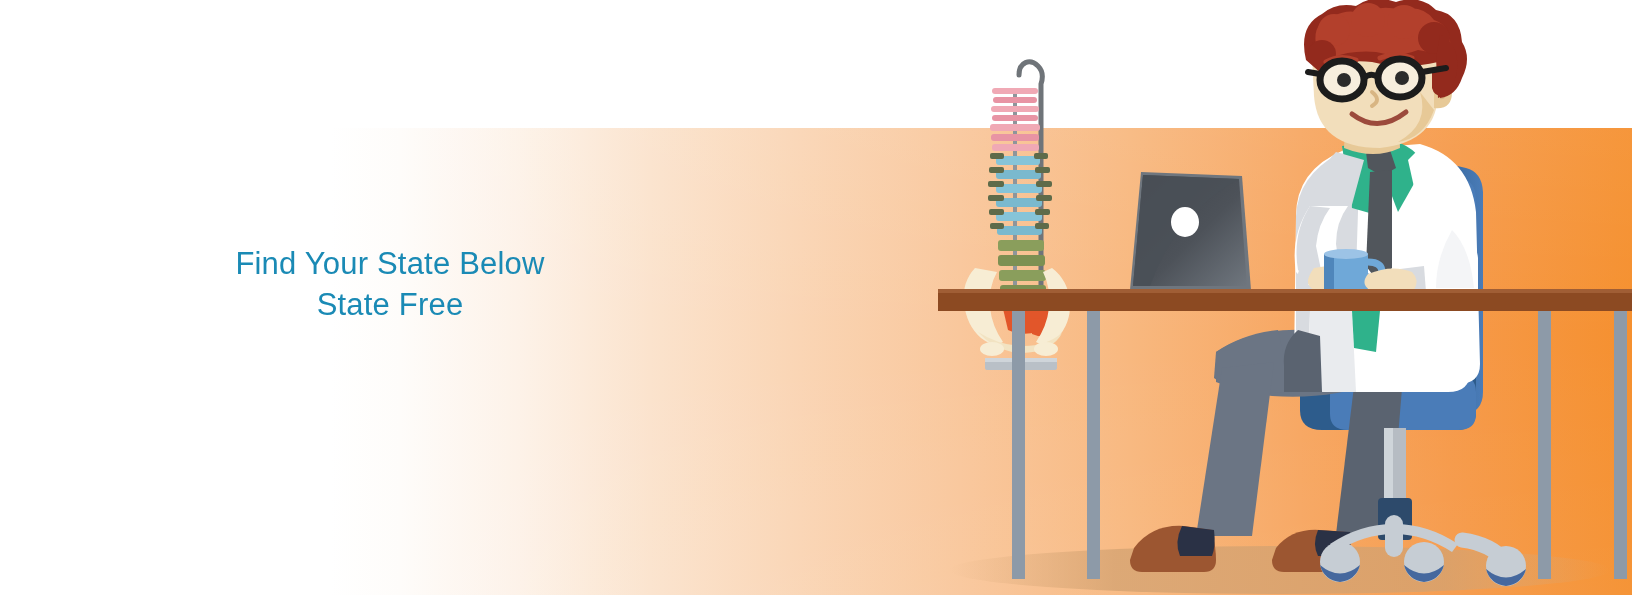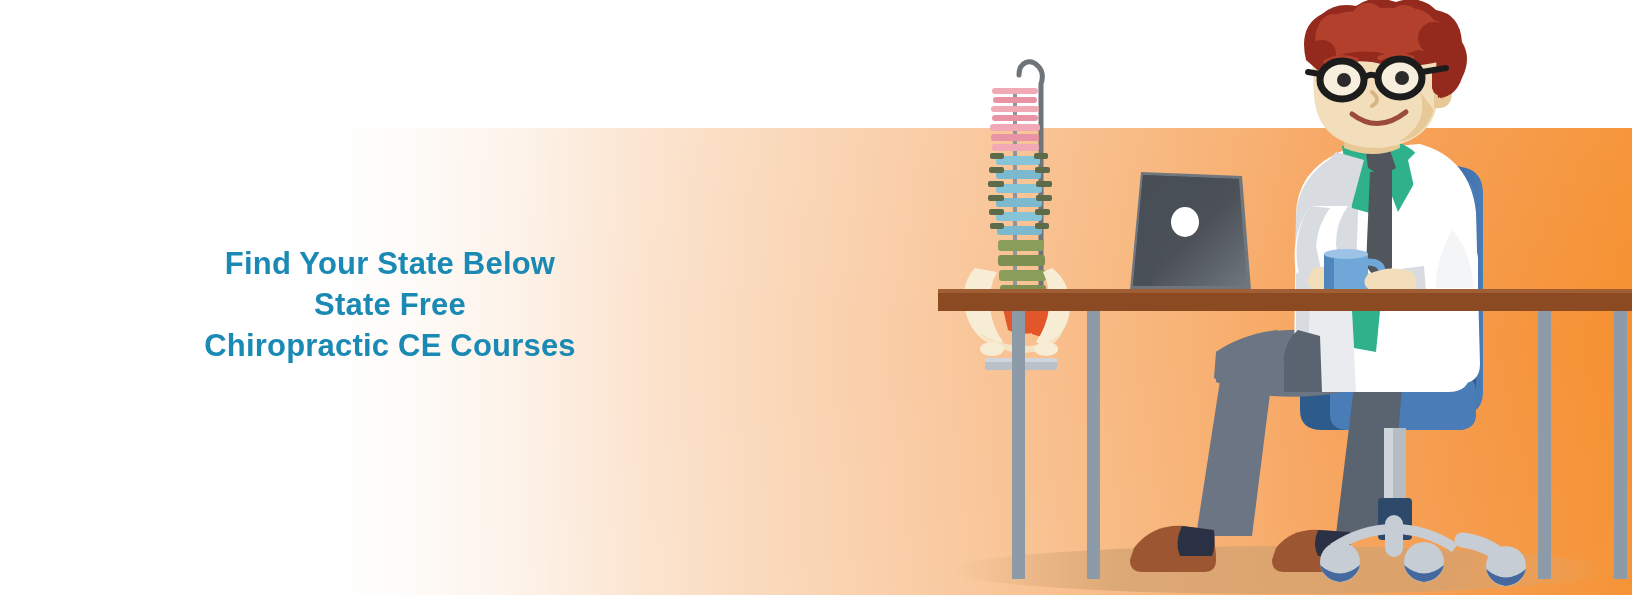--- a/index.html
+++ b/index.html
@@ -62,21 +62,21 @@
     position: absolute;
     left: 90px;
     top: 243px;
     width: 600px;
     text-align: center;
     z-index: 40;
   }
   .headline .line {
     display: block;
     font-family: "Liberation Sans", sans-serif;
-    font-weight: bold;
+    font-weight: normal;
     font-size: 31px;
     line-height: 41px;
     letter-spacing: 0.2px;
     color: #1a8ab5;
     white-space: nowrap;
   }
 
   
   #scene {
     position: absolute;
@@ -372,16 +372,15 @@
           <path d="M1298 330 Q1282 344 1284 366 L1284 392 L1322 392 L1320 336 Z" fill="#5a6370"></path>
         </g>
 
       </g>
     </svg>
   </div>
 
   <div class="headline">
     <span class="line">Find Your State Below</span>
     <span class="line">State Free</span>
-    <span class="line">Chiropractic CE Courses</span>
   </div>
 
 </div>
 
 </body></html>

